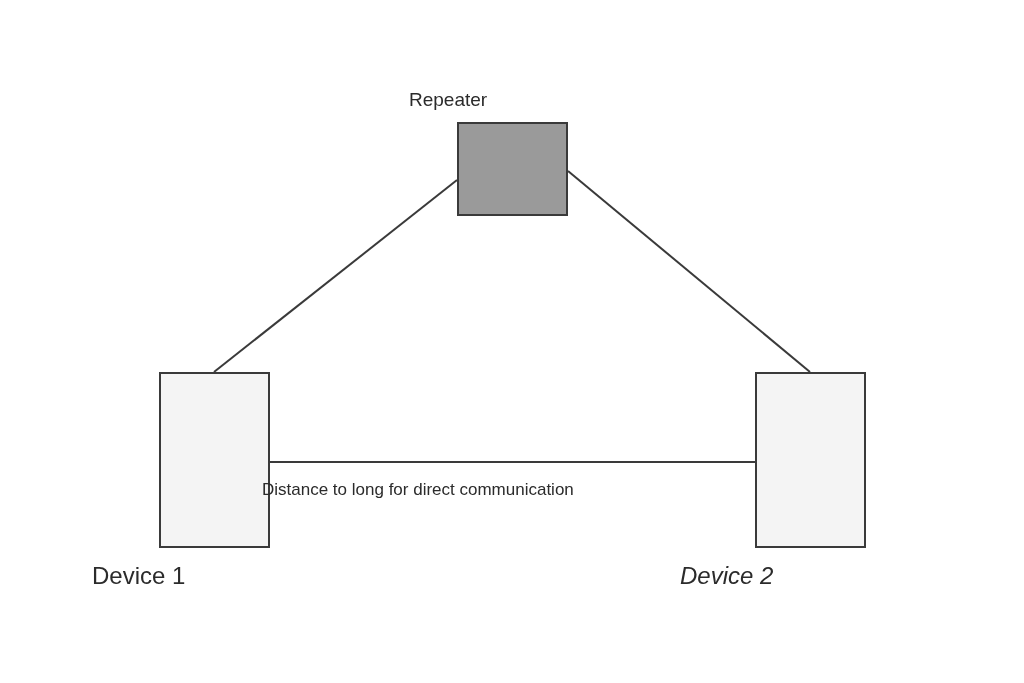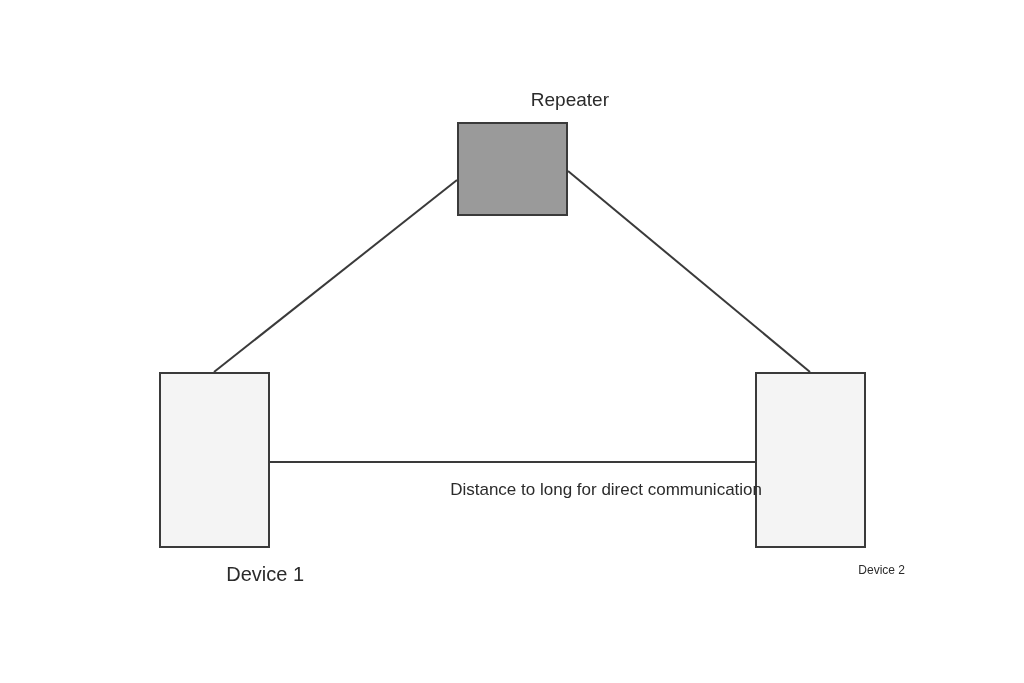--- a/index.html
+++ b/index.html
@@ -46,40 +46,41 @@
     left: 755px;
     top: 372px;
     width: 111px;
     height: 176px;
     background: #f4f4f4;
   }
   .label {
     position: absolute;
     color: #2b2b2b;
     white-space: nowrap;
-    text-align: right;
+    text-align: left;
     line-height: 1;
   }
   #repeater-label {
     left: 409px;
     top: 90px;
     width: 200px;
     font-size: 19px;
   }
   #device1-label {
-    left: 104px;
+    left: 92px;
     top: 564px;
     width: 200px;
-    font-size: 20px;
+    font-size: 24px;
   }
   #device2-label {
-    left: 705px;
+    left: 680px;
     top: 564px;
     width: 200px;
-    font-size: 12px;
+    font-size: 24px;
+    font-style: italic;
   }
   #link-caption {
     left: 262px;
     top: 481px;
     width: 500px;
     font-size: 17px;
   }
 </style>
 </head>
 <body>

